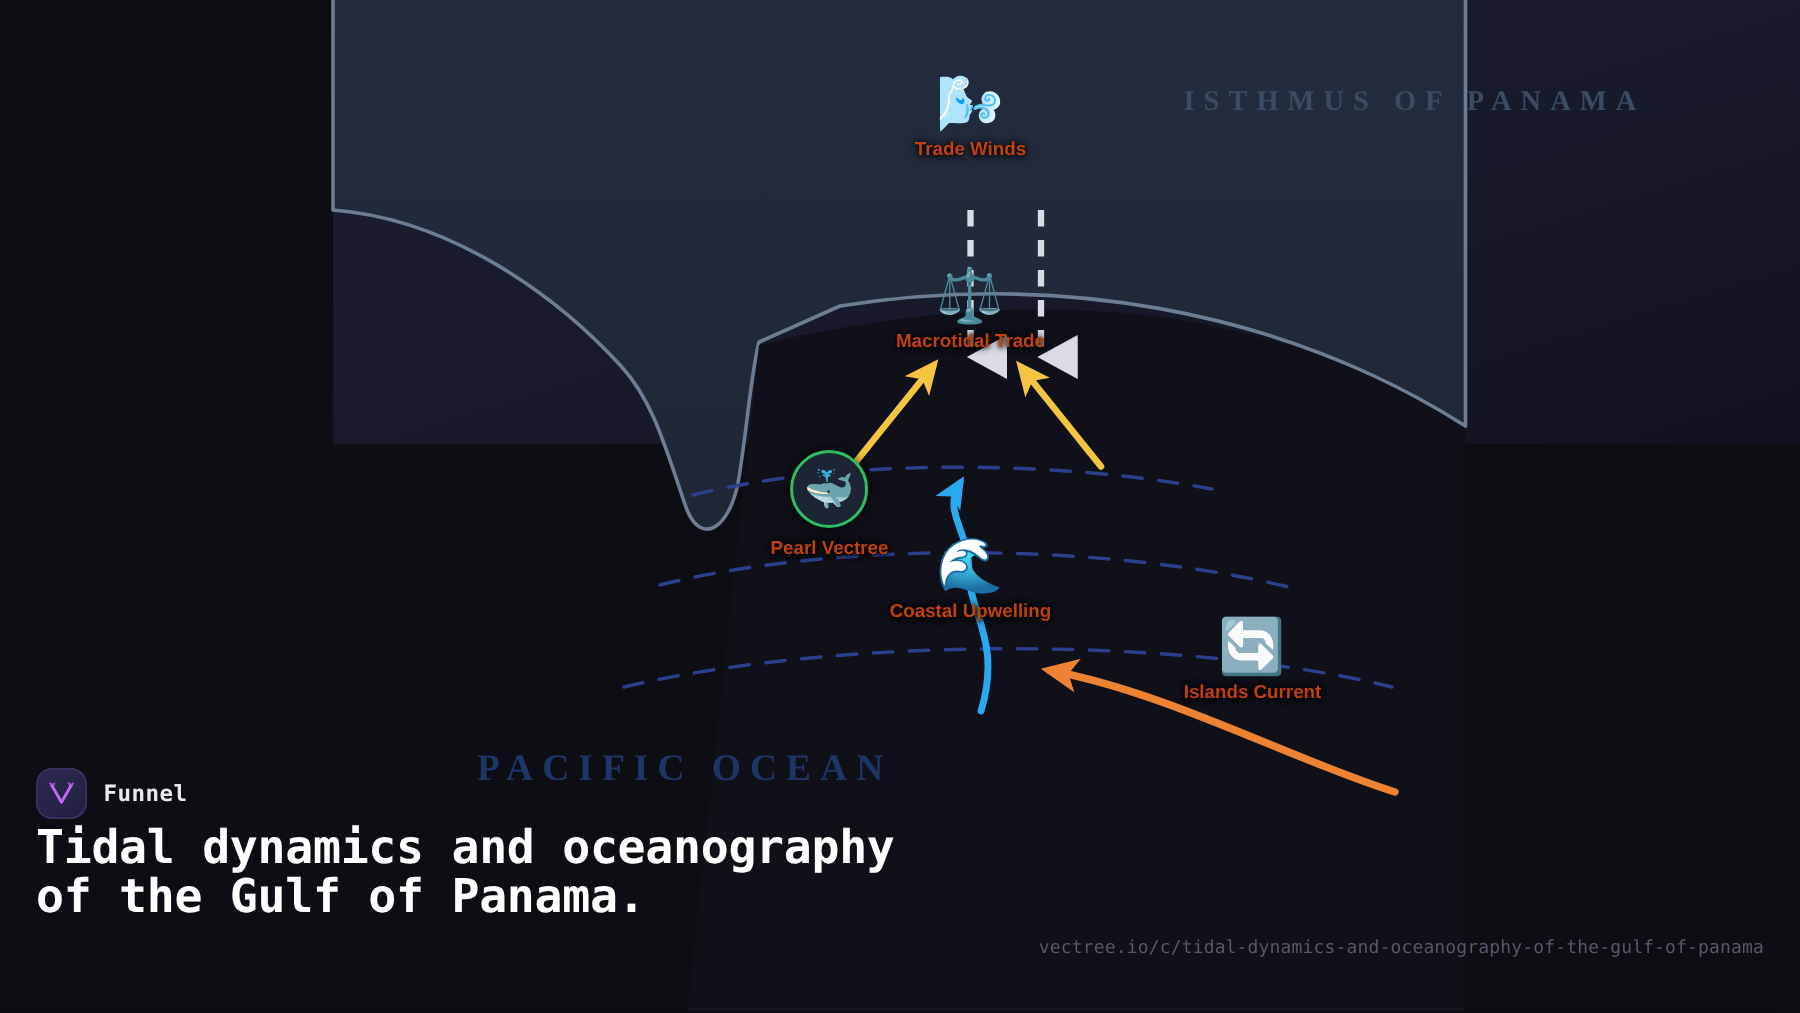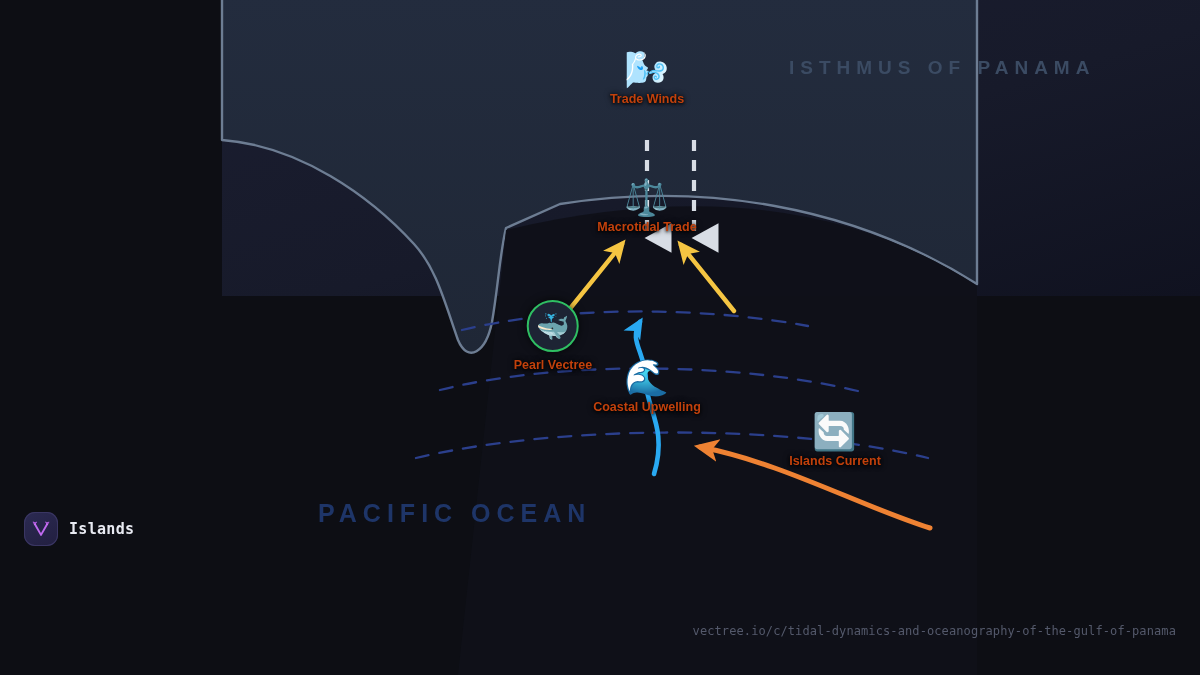--- a/index.html
+++ b/index.html
@@ -20,21 +20,21 @@
   #mapsvg {
     position: absolute;
     left: 0; top: 0;
     width: 1200px;
     height: 675px;
   }
 
   
   .region-label {
     position: absolute;
-    font-family: Liberation Sans, sans-serif;
+    font-family: Liberation Serif, serif;
     font-weight: 700;
     letter-spacing: 6px;
     white-space: nowrap;
     user-select: none;
   }
   #isthmus-label {
     left: 789px;
     top: 57px;
     font-size: 19px;
     color: #3b4b63;
@@ -247,19 +247,20 @@
   <div id="brand">
     <div id="brand-logo">
       <svg width="22" height="22" viewBox="0 0 24 24" aria-hidden="true">
         <path d="M5.2 6.6 L12 18.4 L18.8 6.6" fill="none" stroke="#c06af0" stroke-width="2.1" stroke-linecap="round" stroke-linejoin="round"></path>
         <circle cx="5.2" cy="6.0" r="1.25" fill="#d98cf5"></circle>
         <circle cx="18.8" cy="6.0" r="1.25" fill="#d98cf5"></circle>
         <path d="M5.2 6.2 L3.6 4.4 M5.2 6.2 L7.0 4.6" stroke="#b056e0" stroke-width="1.2" stroke-linecap="round"></path>
         <path d="M18.8 6.2 L17.1 4.5 M18.8 6.2 L20.5 4.6" stroke="#b056e0" stroke-width="1.2" stroke-linecap="round"></path>
       </svg>
     </div>
-    <span id="brand-name">Islands</span>
-  </div>
-
+    <span id="brand-name">Funnel</span>
+  </div>
+
+  <h1 id="headline">Tidal dynamics and oceanography of the Gulf of Panama.</h1>
 
   <div id="permalink">vectree.io/c/tidal-dynamics-and-oceanography-of-the-gulf-of-panama</div>
 
 </div>
 
 </body></html>

